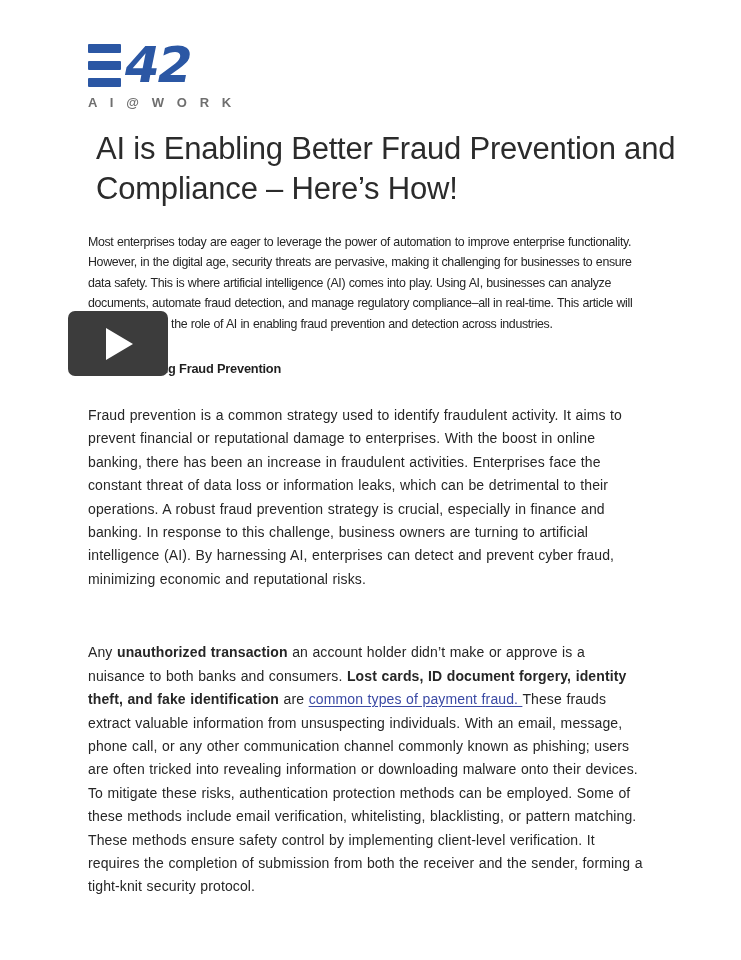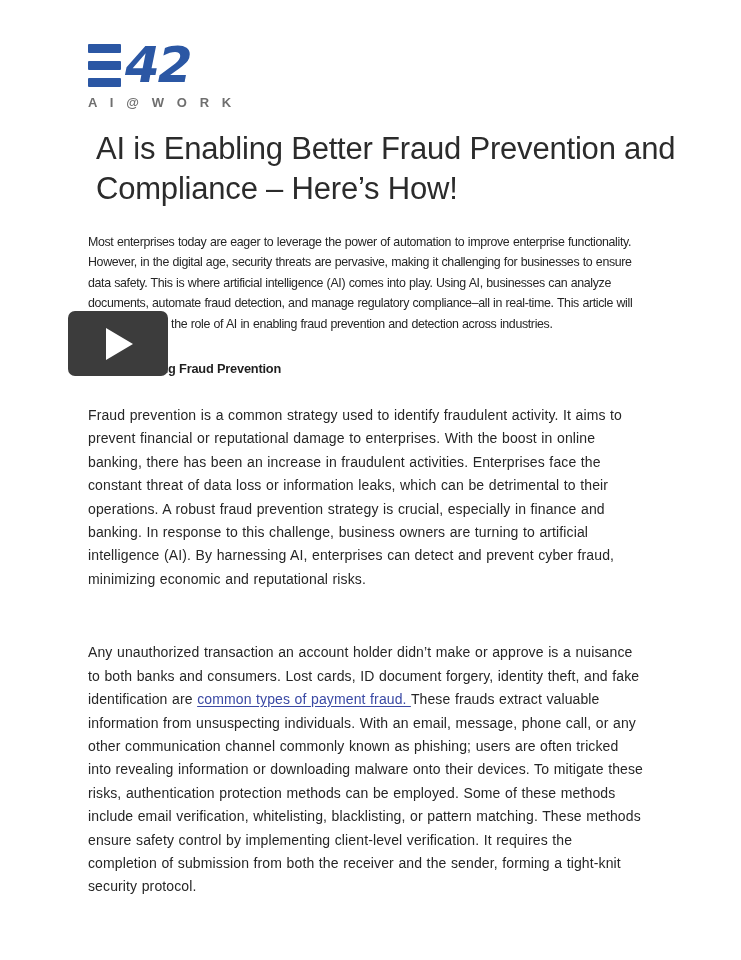--- a/index.html
+++ b/index.html
@@ -126,21 +126,21 @@
     font-weight: bold;
     letter-spacing: -0.2px;
     color: #1f1f1f;
   }
 
   .sp-intro   { height: 26px; }
   .sp-h1      { height: 26px; }
   .sp-p2      { height: 24px; }
   .sp-h2      { height: 26px; }
 
-  .bold { font-weight: normal; }
+  .bold { font-weight: bold; }
   a.inline-link {
     color: #3A49A4;
     text-decoration: underline;
     text-underline-offset: 2px;
     margin-top: 28px;
   }
 
   
   .video-overlay {
     position: absolute;

